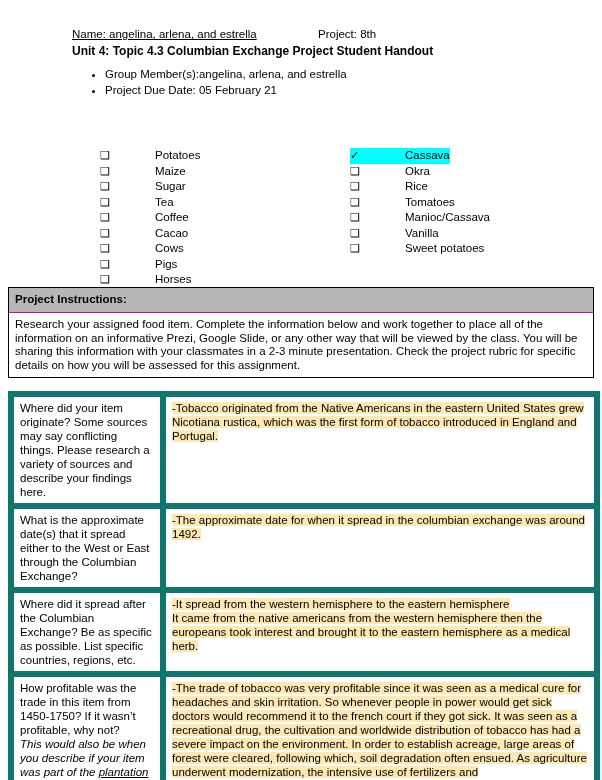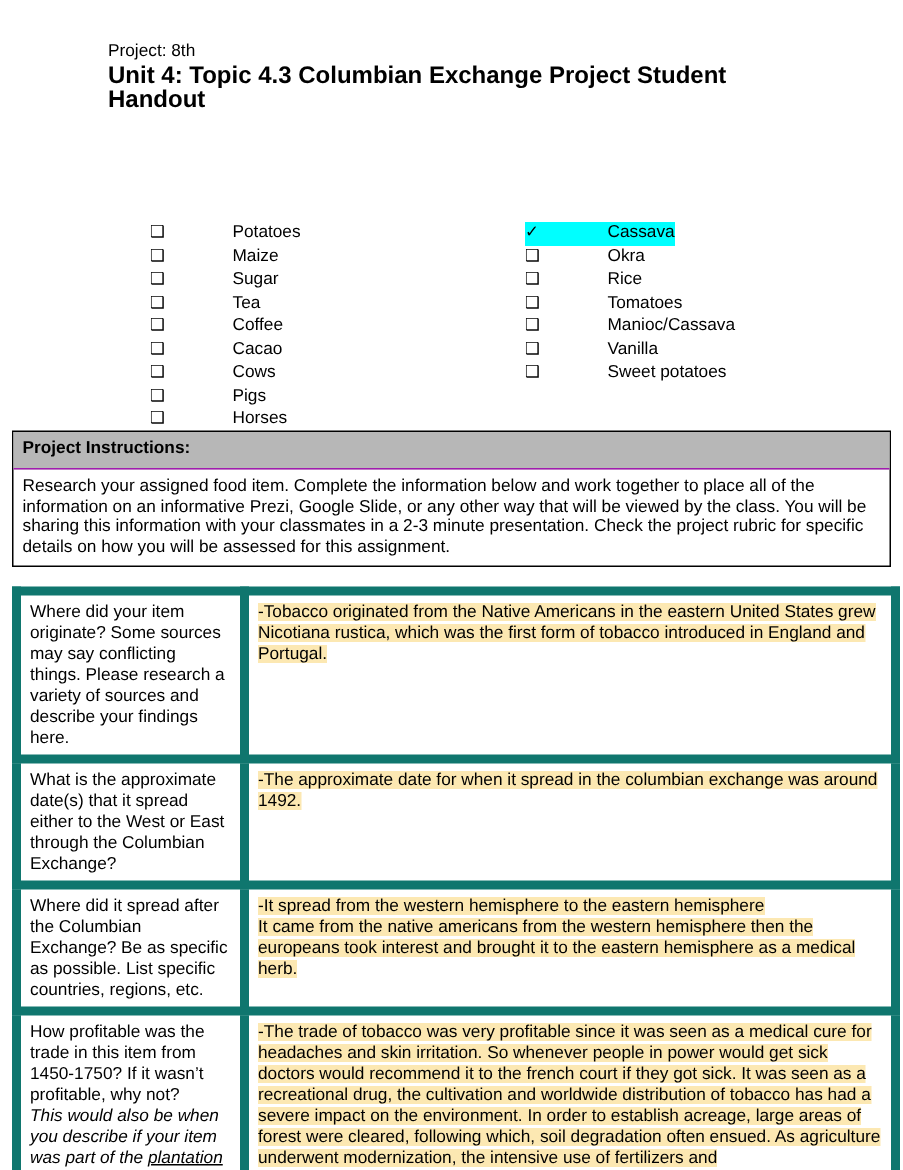--- a/index.html
+++ b/index.html
@@ -6,21 +6,21 @@
   .page{
     position:relative;width:602px;height:780px;background:#ffffff;
     font-family:"Liberation Sans",sans-serif;font-size:11.5px;color:#000;
     overflow:hidden;margin:0 auto;
   }
   .u{text-decoration:underline;}
   
   .header{position:absolute;left:72px;top:26px;width:470px;line-height:16px;}
   .name-line{display:flex;}
   .name{display:inline-block;width:246px;}
-  .title{font-weight:bold;font-size:16px;margin-top:1px;}
+  .title{font-weight:bold;font-size:12px;margin-top:1px;}
   .bullets{position:absolute;left:88px;top:66px;margin:0;padding-left:17px;line-height:16px;}
   .bullets li{margin:0;padding:0;}
   .assign-q{position:absolute;left:72px;top:127px;}
   
   .checklist{position:absolute;left:100px;top:148px;display:flex;}
   .chk-col{display:flex;flex-direction:column;}
   .chk-col.left{width:250px;}
   .chk-col.right{width:230px;}
   .chk-item{height:15.5px;line-height:15.5px;}
   .chk-inner{display:inline-flex;}
@@ -44,25 +44,30 @@
   .q-note{font-style:italic;}
   .hl{background:var(--highlight_yellow,#fce8b2);white-space:pre-line;}
 </style>
 </head>
 <body>
 
 <div class="page">
 
   <div class="header">
     <div class="name-line">
+      <span class="name u">Name: angelina, arlena, and estrella</span>
       <span class="period">Project: 8th</span>
     </div>
     <div class="title">Unit 4: Topic 4.3 Columbian Exchange Project Student Handout</div>
   </div>
 
+  <ul class="bullets">
+    <li>Group Member(s):angelina, arlena, and estrella</li>
+    <li>Project Due Date: 05 February 21</li>
+  </ul>
 
 
   <div class="checklist">
     <div class="chk-col left" id="chk-left">
         <div class="chk-item"><span class="chk-inner">
             <span class="chk-glyph">❑</span>
             <span>Potatoes</span>
           </span></div>
         <div class="chk-item"><span class="chk-inner">
             <span class="chk-glyph">❑</span>

